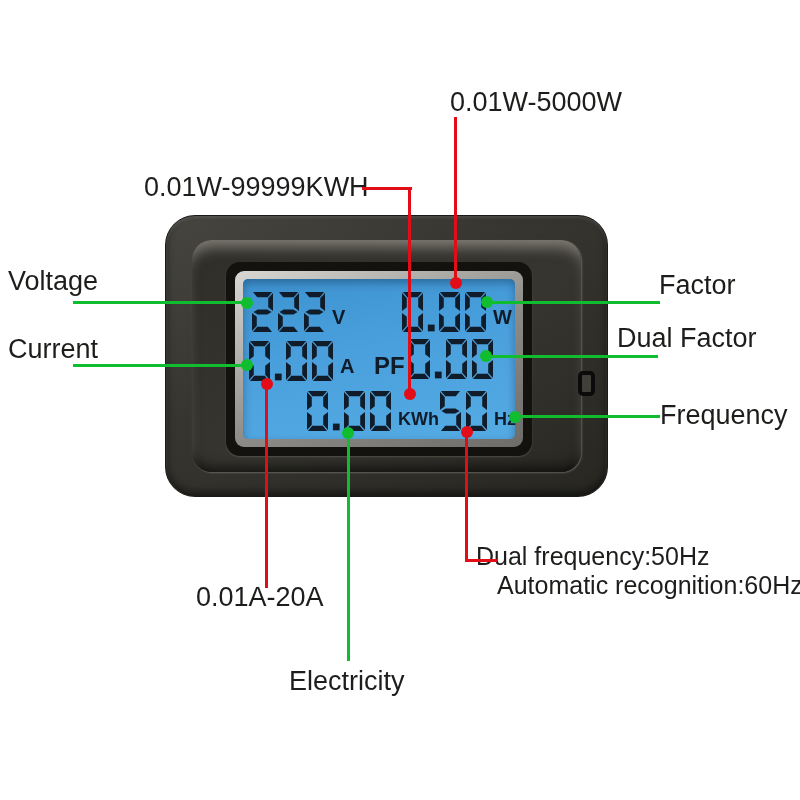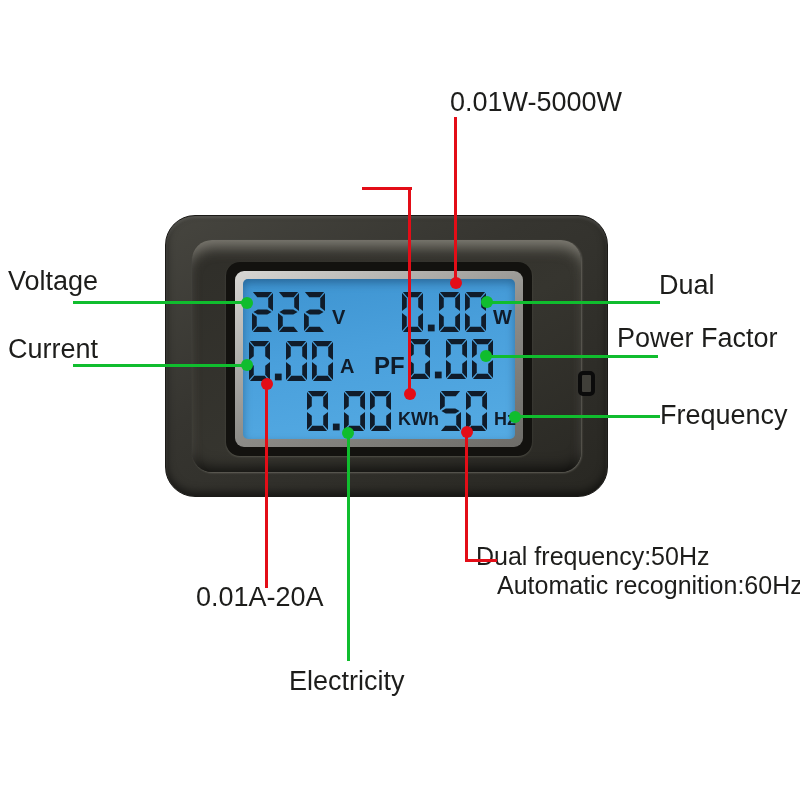--- a/index.html
+++ b/index.html
@@ -88,28 +88,29 @@
   .unit{font-weight:bold;font-size:20px;color:var(--dig,#101c2a);margin-left:3px;margin-bottom:4px;letter-spacing:0;}
   .unit-sm{font-size:18px;margin-bottom:2px;}
   .pf-lab{font-weight:bold;font-size:24px;color:var(--dig,#101c2a);margin-right:3px;}
 </style>
 </head>
 <body>
 
 <div class="stage">
 
   <div class="lab lab-power-range">0.01W-5000W</div>
+  <div class="lab lab-energy-range">0.01W-99999KWH</div>
   <div class="lab lab-current-range">0.01A-20A</div>
   <div class="lab lab-sm lab-dual1">Dual frequency:50Hz</div>
   <div class="lab lab-sm lab-dual2">Automatic recognition:60Hz</div>
 
   <div class="lab lab-voltage">Voltage</div>
   <div class="lab lab-current">Current</div>
-  <div class="lab lab-power">Dual</div>
-  <div class="lab lab-pf">Power Factor</div>
+  <div class="lab lab-power">Factor</div>
+  <div class="lab lab-pf">Dual Factor</div>
   <div class="lab lab-frequency">Frequency</div>
   <div class="lab lab-electricity">Electricity</div>
 
   <div class="device">
     <div class="device-recess">
       <div class="side-button"></div>
     </div>
     <div class="screen-frame">
       <div class="screen-rim">
         <div class="lcd">

